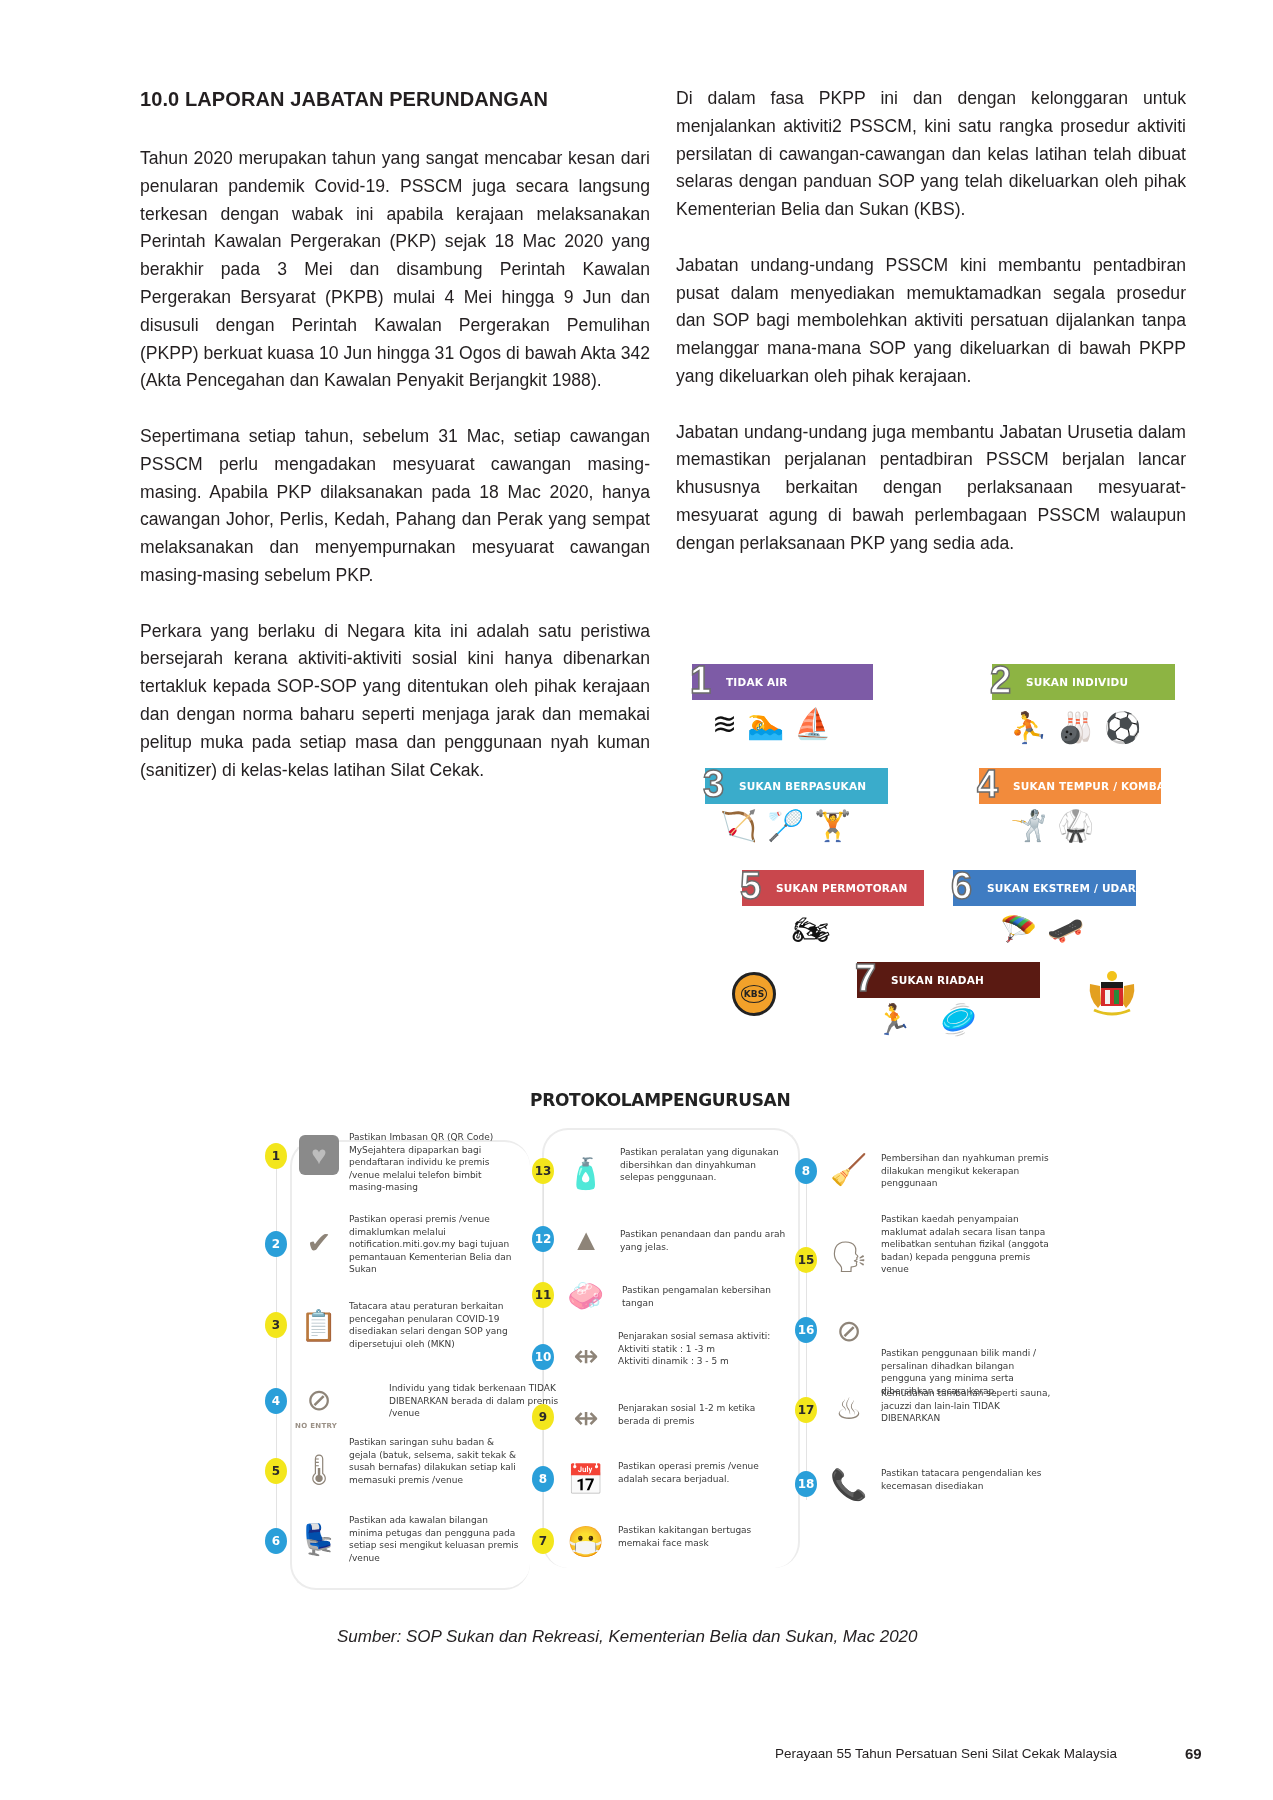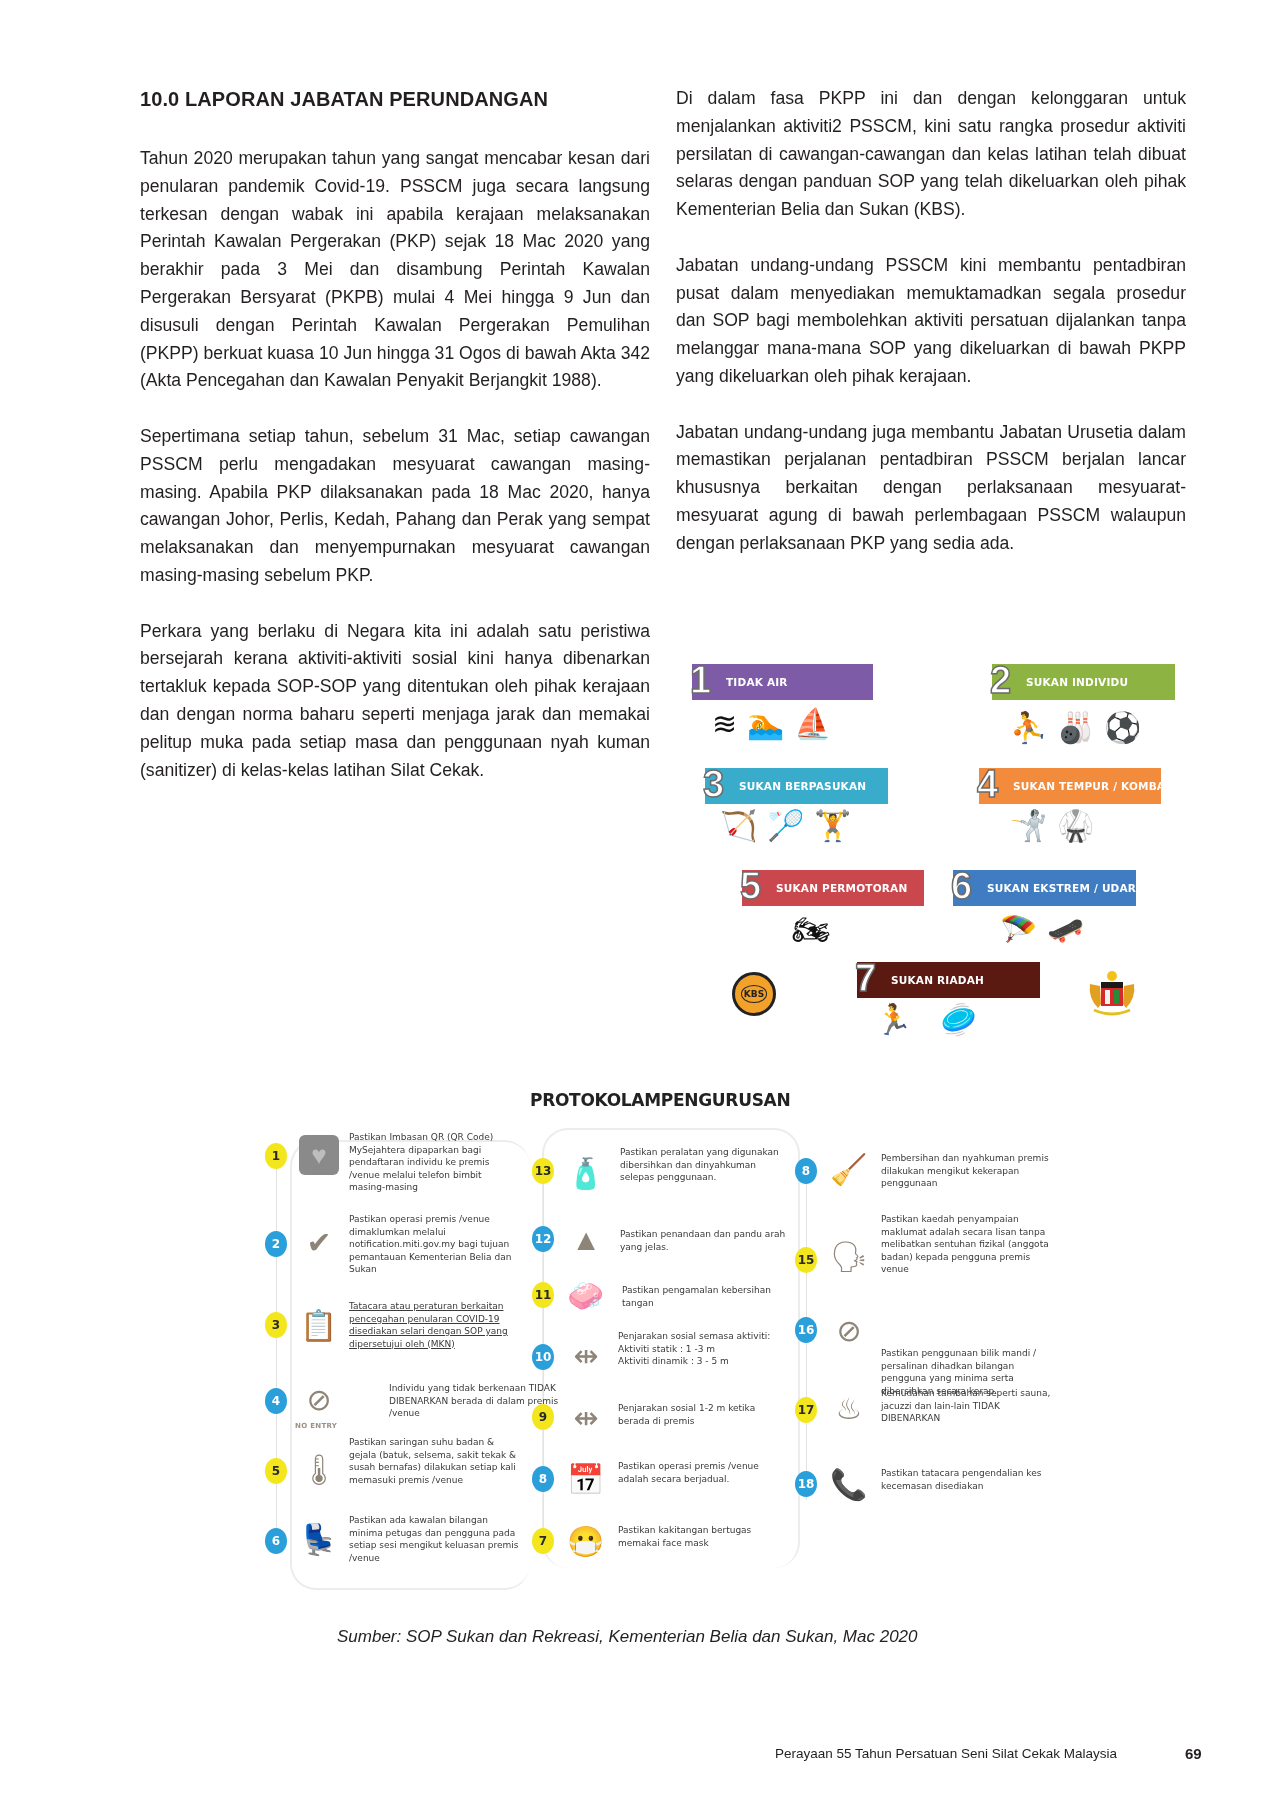--- a/index.html
+++ b/index.html
@@ -153,21 +153,21 @@
     <div class="p-text" style="top:-4px;">Pastikan Imbasan QR (QR Code) MySejahtera dipaparkan bagi pendaftaran individu ke premis /venue melalui telefon bimbit masing-masing</div>
   </div>
   <div class="p-item" style="left:15px; top:135px;">
     <div class="badge blue" style="top:16px;">2</div>
     <div class="p-icon" style="top:8px;"><span>✔</span></div>
     <div class="p-text" style="top:-2px;">Pastikan operasi premis /venue dimaklumkan melalui notification.miti.gov.my bagi tujuan pemantauan Kementerian Belia dan Sukan</div>
   </div>
   <div class="p-item" style="left:15px; top:222px;">
     <div class="badge yellow" style="top:10px;">3</div>
     <div class="p-icon" style="top:4px;"><span>📋</span></div>
-    <div class="p-text" style="top:-2px;text-decoration:underline;">Tatacara atau peraturan berkaitan pencegahan penularan COVID-19 disediakan selari dengan SOP yang dipersetujui oleh (MKN)</div>
+    <div class="p-text" style="top:-2px;">Tatacara atau peraturan berkaitan pencegahan penularan COVID-19 disediakan selari dengan SOP yang dipersetujui oleh (MKN)</div>
   </div>
   <div class="p-item" style="left:15px; top:300px;">
     <div class="badge blue" style="top:8px;">4</div>
     <div class="p-icon" style="top:0;"><span>⊘</span></div>
     <div class="noentry" style="top:42px;text-align:center;">NO ENTRY</div>
     <div class="p-text" style="top:2px;margin-left:40px;">Individu yang tidak berkenaan TIDAK DIBENARKAN berada di dalam premis /venue</div>
   </div>
   <div class="p-item" style="left:15px; top:358px;">
     <div class="badge yellow" style="top:20px;">5</div>
     <div class="p-icon" style="top:12px;"><span>🌡</span></div>

